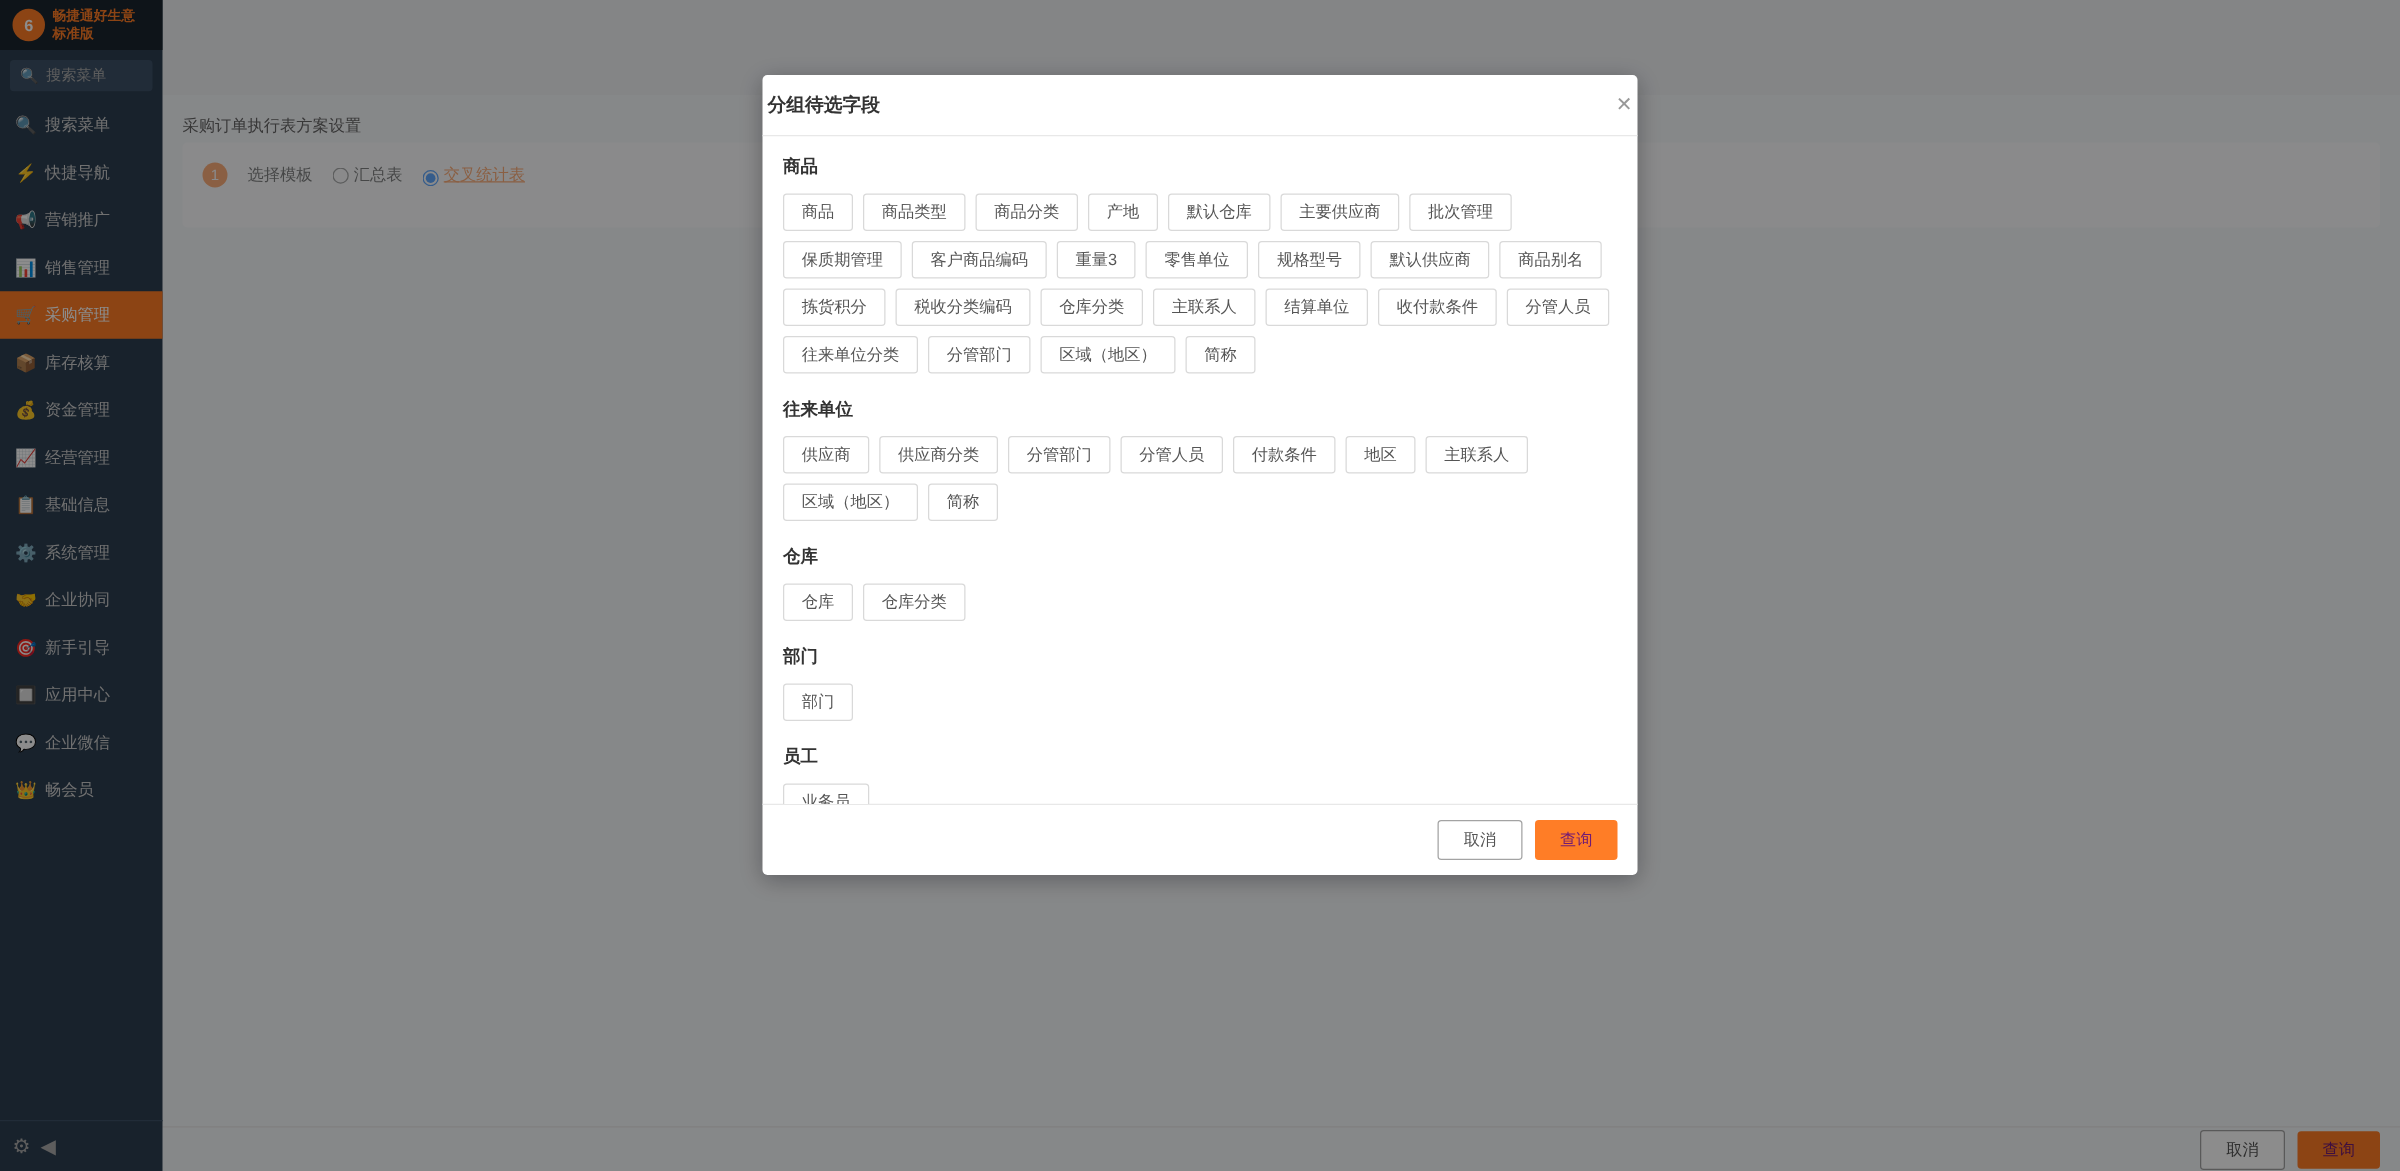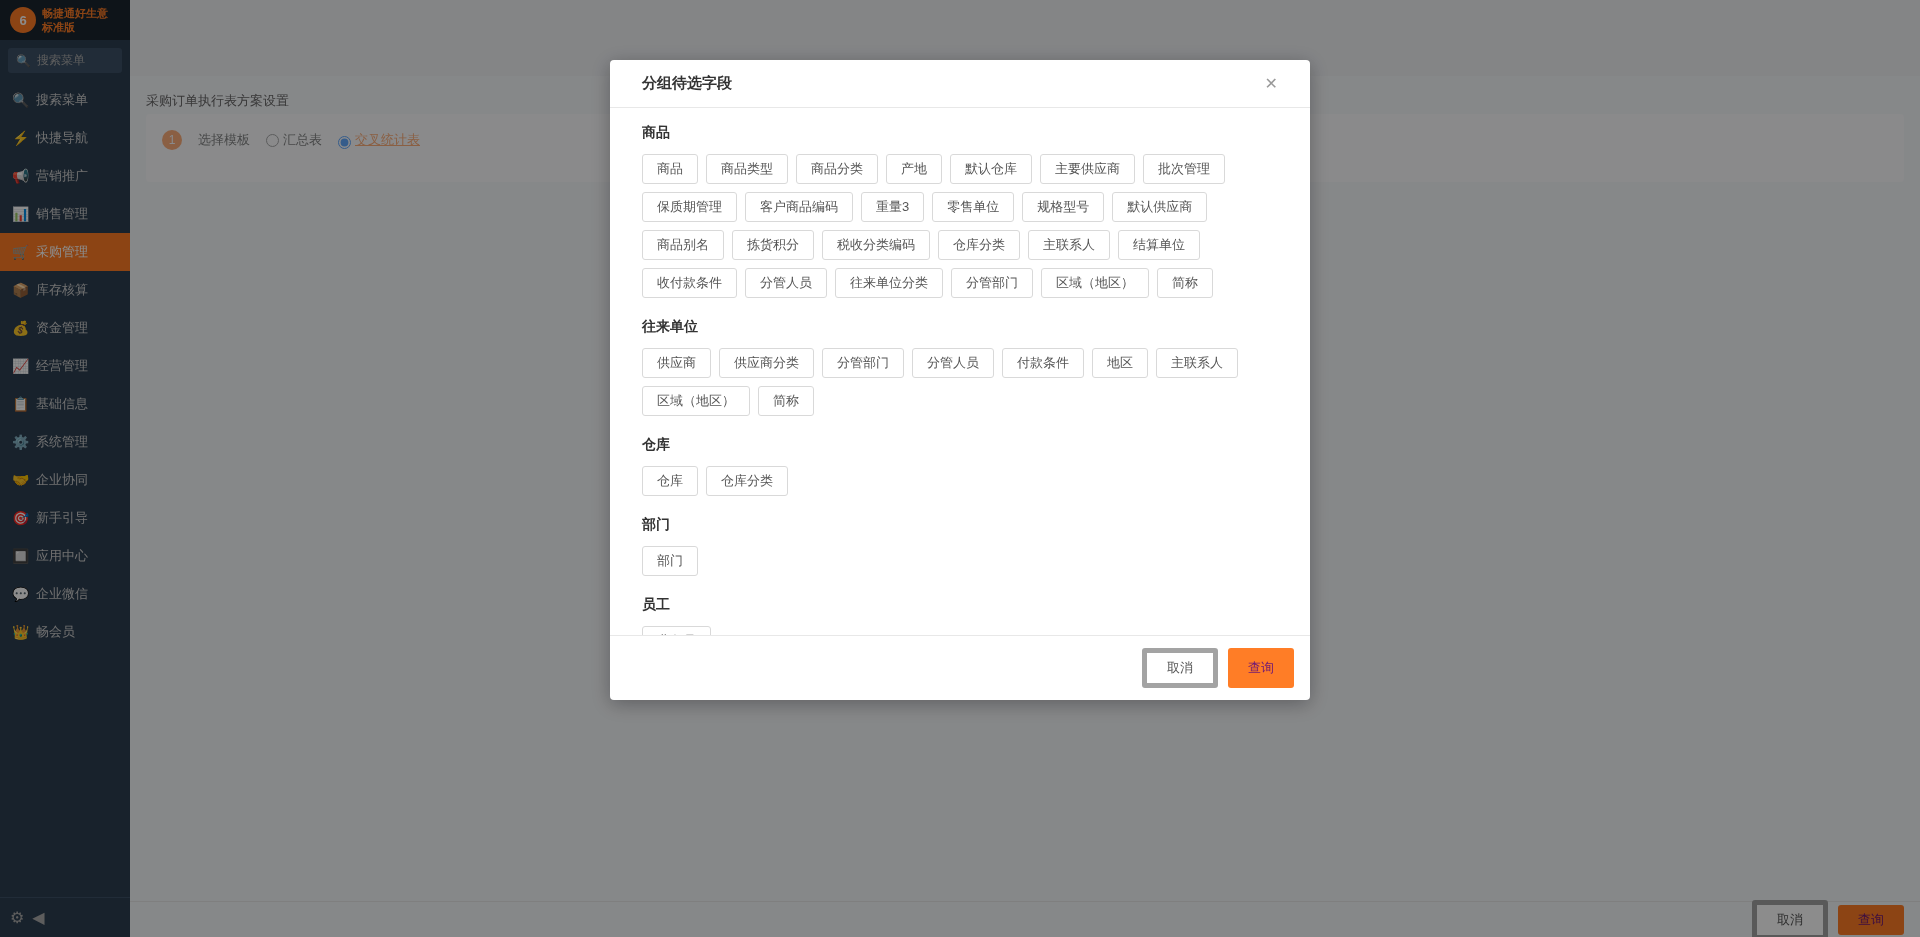--- a/index.html
+++ b/index.html
@@ -96,40 +96,39 @@
       border-radius: 4px;
       width: 700px;
       max-height: 640px;
       display: flex;
       flex-direction: column;
       box-shadow: 0 4px 20px rgba(0,0,0,0.3);
       position: relative;
     }
 
     .modal-header {
-      padding: 14px 32px;
+      padding: 14px 4px;
       border-bottom: 1px solid #e8e8e8;
       display: flex;
       align-items: center;
       justify-content: space-between;
       flex-shrink: 0;
     }
     .modal-title {
       font-size: 15px; font-weight: 600; color: #333;
     }
     .modal-close {
       cursor: pointer; color: #999; font-size: 16px;
     }
 
     .modal-body {
       overflow-y: auto;
       overflow-x: auto;
       flex: 1;
       padding: 16px;
-      margin-left: 16px;
     }
 
     
     .field-section {
       margin-bottom: 20px;
     }
     .section-title {
       font-size: 14px; font-weight: 600; color: #333;
       margin-bottom: 12px;
     }
@@ -153,21 +152,21 @@
     .modal-footer {
       padding: 12px 16px;
       border-top: 1px solid #e8e8e8;
       display: flex;
       justify-content: flex-end;
       gap: 10px;
       flex-shrink: 0;
     }
     .btn-cancel {
       padding: 6px 20px;
-      border: 5px solid #a3a3a3;
+      border: 1px solid #a3a3a3;
       background: white;
       border-radius: 3px;
       cursor: pointer;
       font-size: 13px;
       color: #555;
     }
     .btn-confirm {
       padding: 6px 20px;
       border: none;
       background: #ff7d26;

